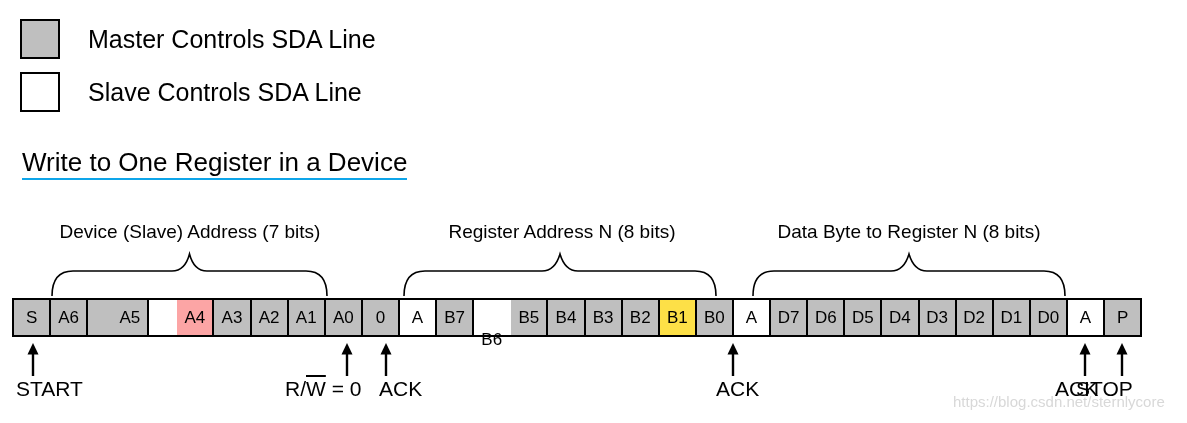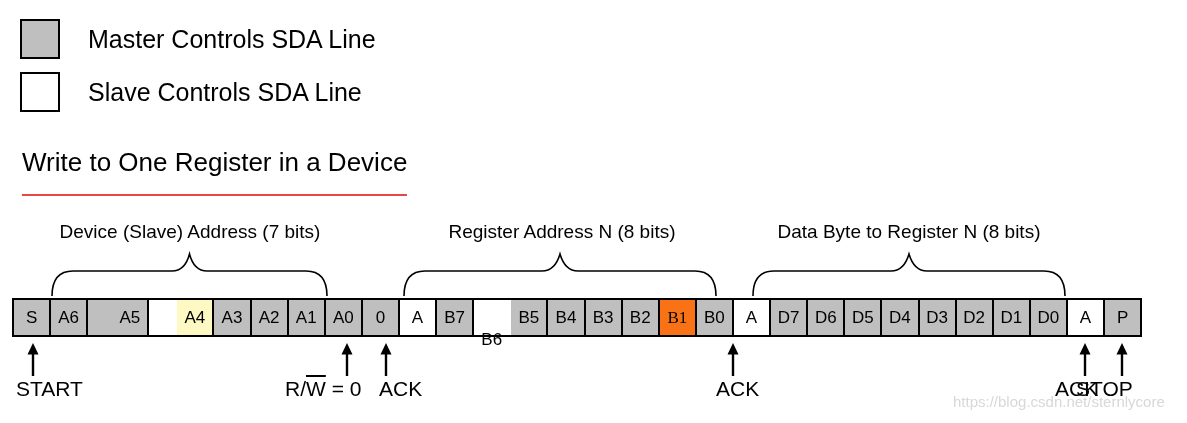--- a/index.html
+++ b/index.html
@@ -7,21 +7,21 @@
   .canvas {
     position:relative; width:1187px; height:423px; background:#ffffff;
     font-family:"Liberation Sans", sans-serif; color:#000000; overflow:hidden;
   }
   
   .swatch { position:absolute; width:40px; height:40px; border:2px solid #000; }
   .legend-label { position:absolute; left:88px; font-size:25px; line-height:40px; white-space:nowrap;text-align:center; }
   
   .diagram-title {
     position:absolute; left:22px; top:147px; font-size:26px; white-space:nowrap;
-    display:inline-block; border-bottom:2px solid #ef4444; padding-bottom:16px;
+    display:inline-block; border-bottom:2px solid #0ea5e9; padding-bottom:0;
   }
   
   .field-label {
     position:absolute; top:221px; font-size:19px; white-space:nowrap;
     transform:translateX(-50%);
   }
   .brace { position:absolute; top:251px; height:46px; }
   
   .bit-row {
     position:absolute; left:12px; top:298px; width:1130px; height:39px;
@@ -62,34 +62,34 @@
     <path d="M1,45 Q1,20 22,20 L139,20 Q152,20 157,3 Q162,20 175,20 L292,20 Q313,20 313,45" fill="none" stroke="#000" stroke-width="1.6"></path>
   </svg>
   <svg class="brace" style="left:752px;" width="314" height="46" viewBox="0 0 314 46">
     <path d="M1,45 Q1,20 22,20 L139,20 Q152,20 157,3 Q162,20 175,20 L292,20 Q313,20 313,45" fill="none" stroke="#000" stroke-width="1.6"></path>
   </svg>
 
   <div class="bit-row">
       <div class="cell" style="background: rgb(191, 191, 191);">S</div>
       <div class="cell" style="background: rgb(191, 191, 191);">A6</div>
       <div class="cell" style="background: rgb(191, 191, 191); padding-left: 24px;">A5</div>
-      <div class="cell" style="background: #fef9c3; margin-left: 28px;">A4</div>
+      <div class="cell" style="background: #fca5a5; margin-left: 28px;">A4</div>
       <div class="cell" style="background: rgb(191, 191, 191);">A3</div>
       <div class="cell" style="background: rgb(191, 191, 191);">A2</div>
       <div class="cell" style="background: rgb(191, 191, 191);">A1</div>
       <div class="cell" style="background: rgb(191, 191, 191);">A0</div>
       <div class="cell" style="background: rgb(191, 191, 191);">0</div>
       <div class="cell" style="background: rgb(255, 255, 255);">A</div>
       <div class="cell" style="background: rgb(191, 191, 191);">B7</div>
       <div class="cell" style="background: #be185d; margin-top: 40px;">B6</div>
       <div class="cell" style="background: rgb(191, 191, 191);">B5</div>
       <div class="cell" style="background: rgb(191, 191, 191);">B4</div>
       <div class="cell" style="background: rgb(191, 191, 191);">B3</div>
       <div class="cell" style="background: rgb(191, 191, 191);">B2</div>
-      <div class="cell" style="background: #f97316; font-family: Liberation Serif, serif;">B1</div>
+      <div class="cell" style="background: #fde047;">B1</div>
       <div class="cell" style="background: rgb(191, 191, 191);">B0</div>
       <div class="cell" style="background: rgb(255, 255, 255);">A</div>
       <div class="cell" style="background: rgb(191, 191, 191);">D7</div>
       <div class="cell" style="background: rgb(191, 191, 191);">D6</div>
       <div class="cell" style="background: rgb(191, 191, 191);">D5</div>
       <div class="cell" style="background: rgb(191, 191, 191);">D4</div>
       <div class="cell" style="background: rgb(191, 191, 191);">D3</div>
       <div class="cell" style="background: rgb(191, 191, 191);">D2</div>
       <div class="cell" style="background: rgb(191, 191, 191);">D1</div>
       <div class="cell" style="background: rgb(191, 191, 191); text-align: right;">D0</div>

